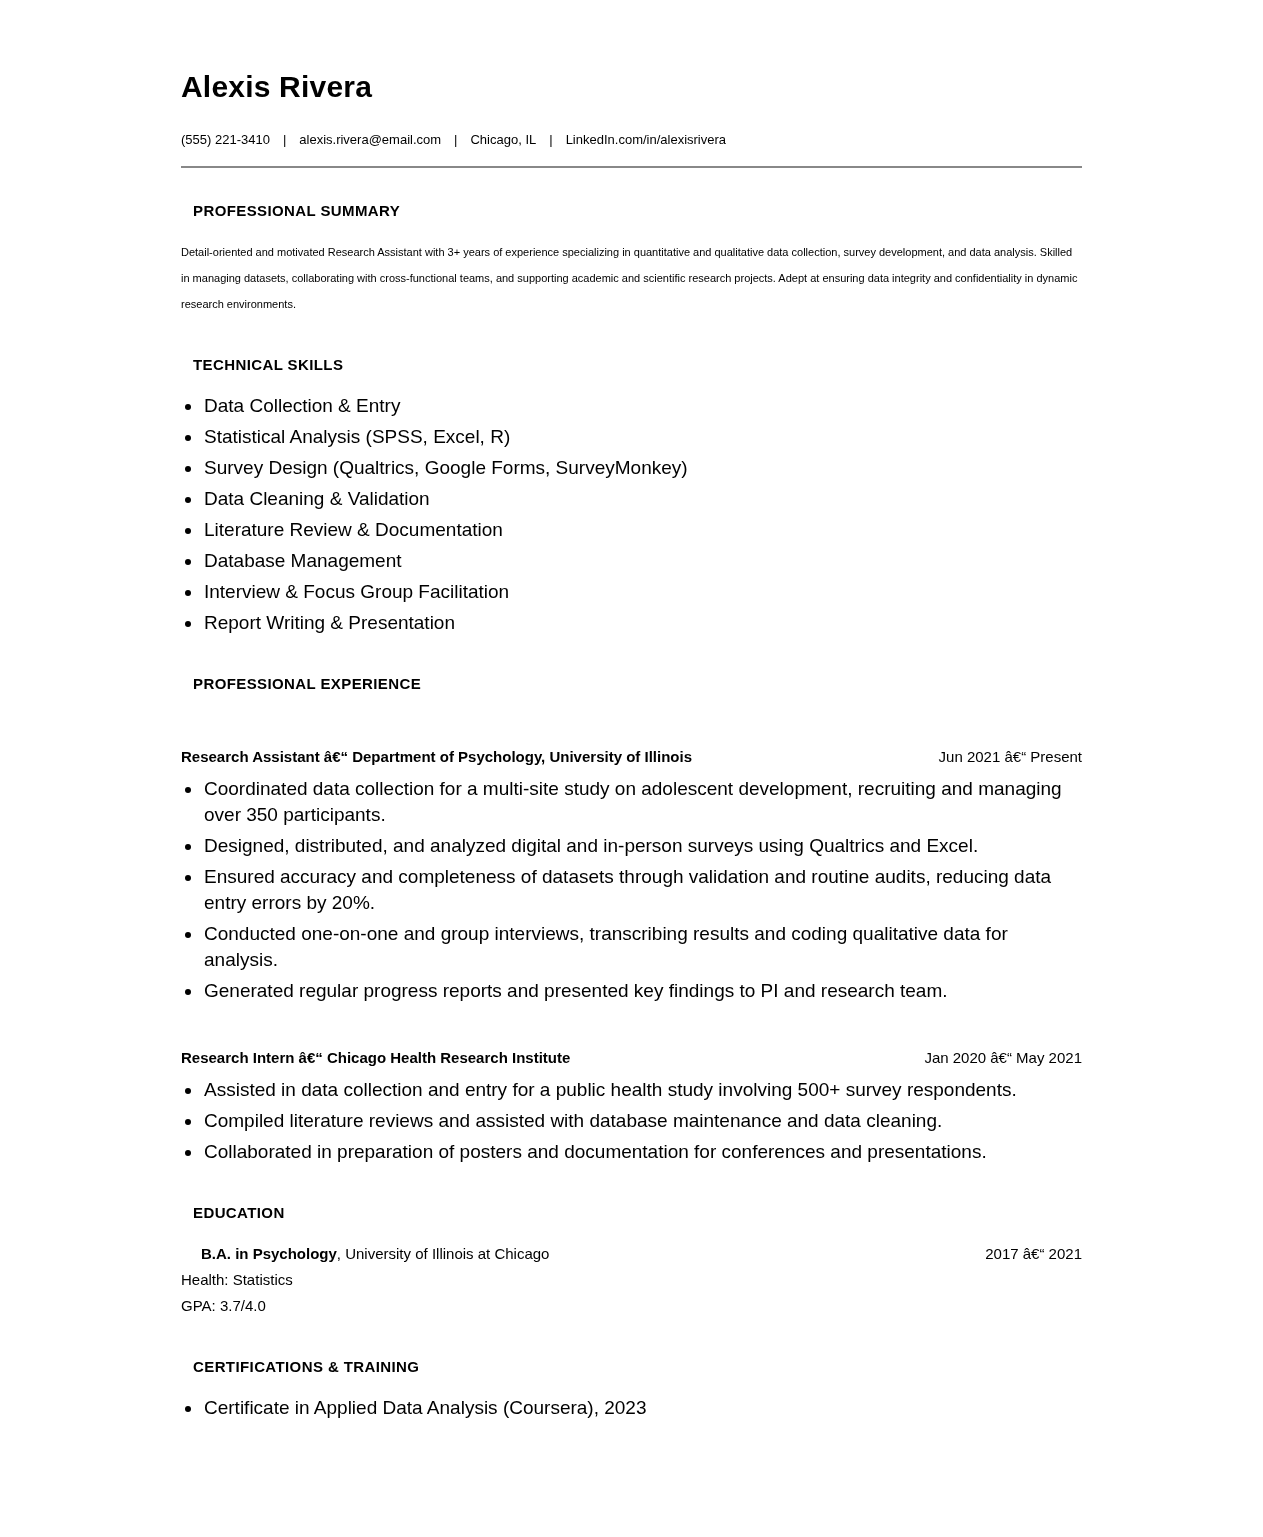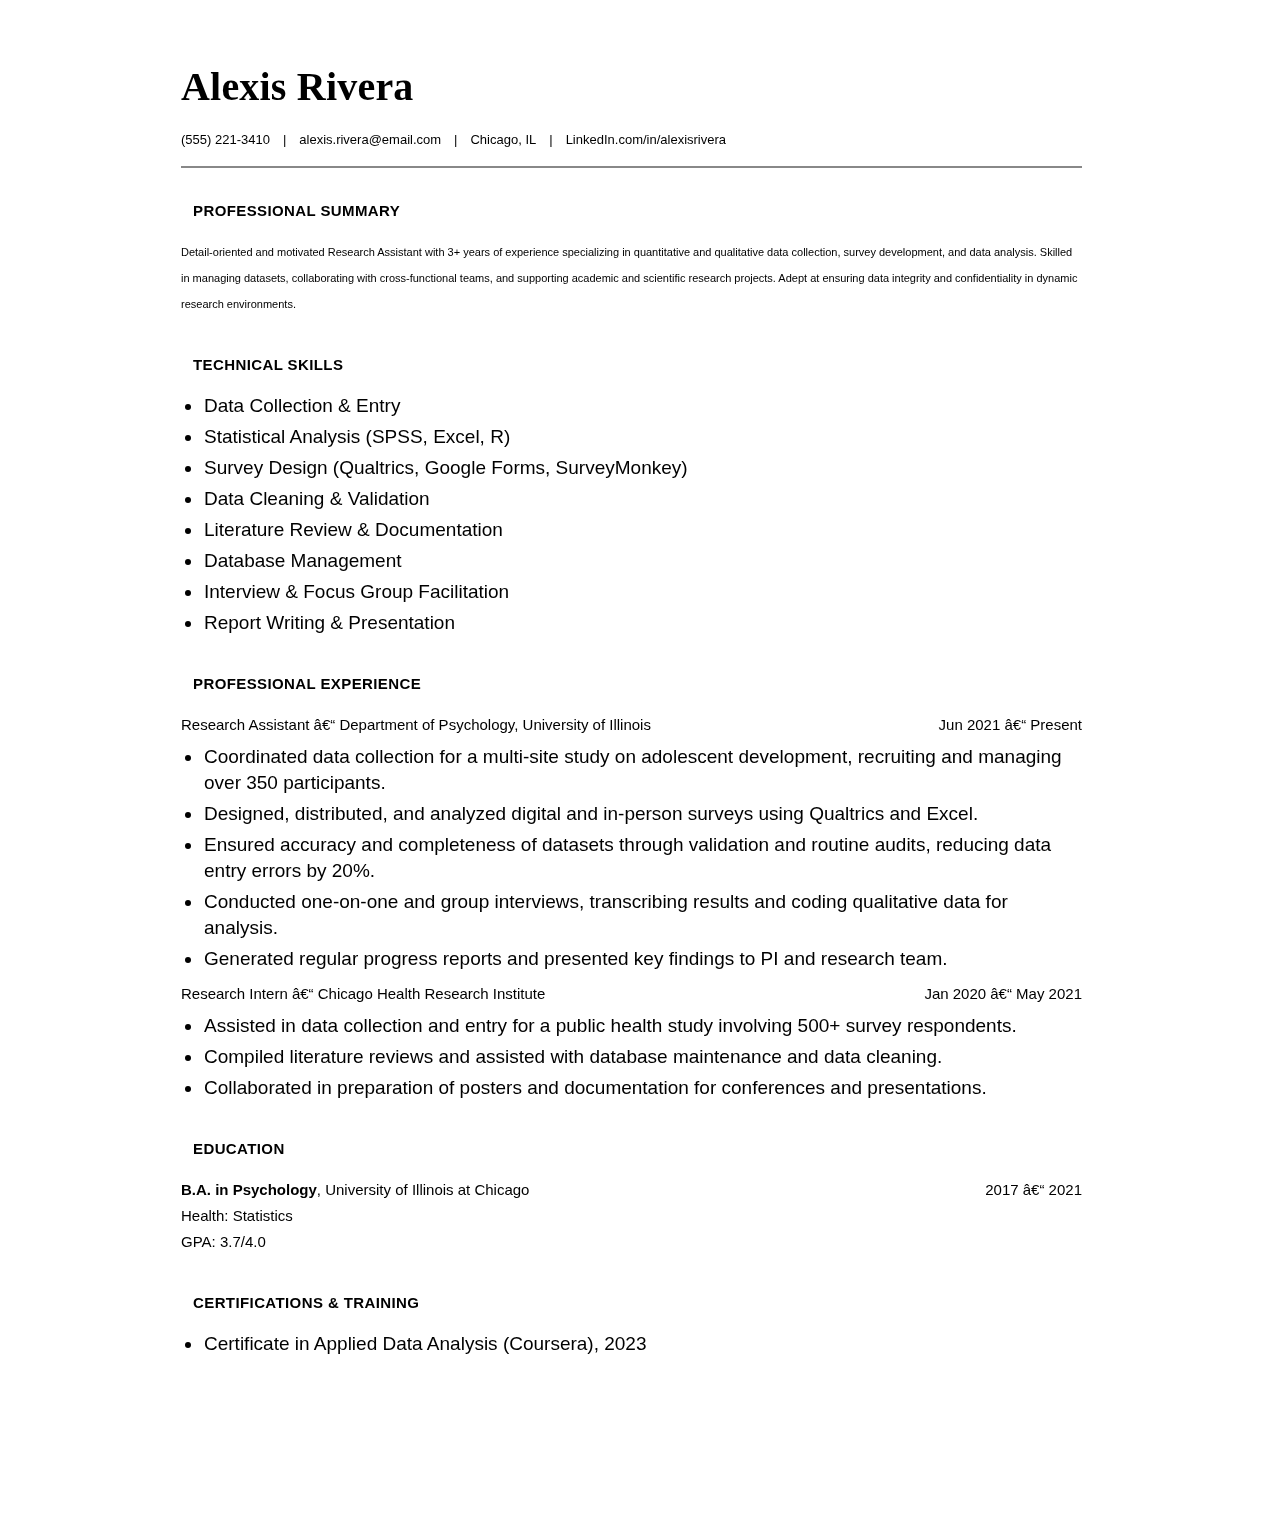--- a/index.html
+++ b/index.html
@@ -8,26 +8,25 @@
     background: #ffffff;
     color: #000000;
     font-family: "Liberation Sans", "DejaVu Sans", sans-serif;
   }
   .page {
     width: 901px;
     padding: 64px 181px 80px 181px;
     background: #ffffff;
   }
   h1.name {
-    font-size: 40px;
+    font-size: 30px;
     font-weight: 700;
     line-height: 46px;
     margin: 0 0 20px 0;
     letter-spacing: 0.2px;
-    font-family: Liberation Serif, serif;
   }
   .contact {
     font-size: 13px;
     line-height: 20px;
     margin: 0 0 16px 0;
     white-space: nowrap;
   }
   .contact .sep {
     margin: 0 13px;
   }
@@ -68,32 +67,34 @@
     display: flex;
     justify-content: space-between;
     align-items: baseline;
     font-size: 15px;
     line-height: 26px;
   }
   .job .row-split {
     margin-bottom: 6px;
   }
   .job-title {
-    font-weight: 400;
+    font-weight: 700;
+    margin-top: 32px;
   }
   .date-range {
     white-space: nowrap;
     text-align: center;
   }
   .edu-line {
     font-size: 15px;
     line-height: 26px;
   }
   .degree {
     font-weight: 700;
+    margin-left: 20px;
   }
 </style>
 </head>
 <body>
 
 <div class="page">
 
   <h1 class="name">Alexis Rivera</h1>
 
   <div class="contact">

